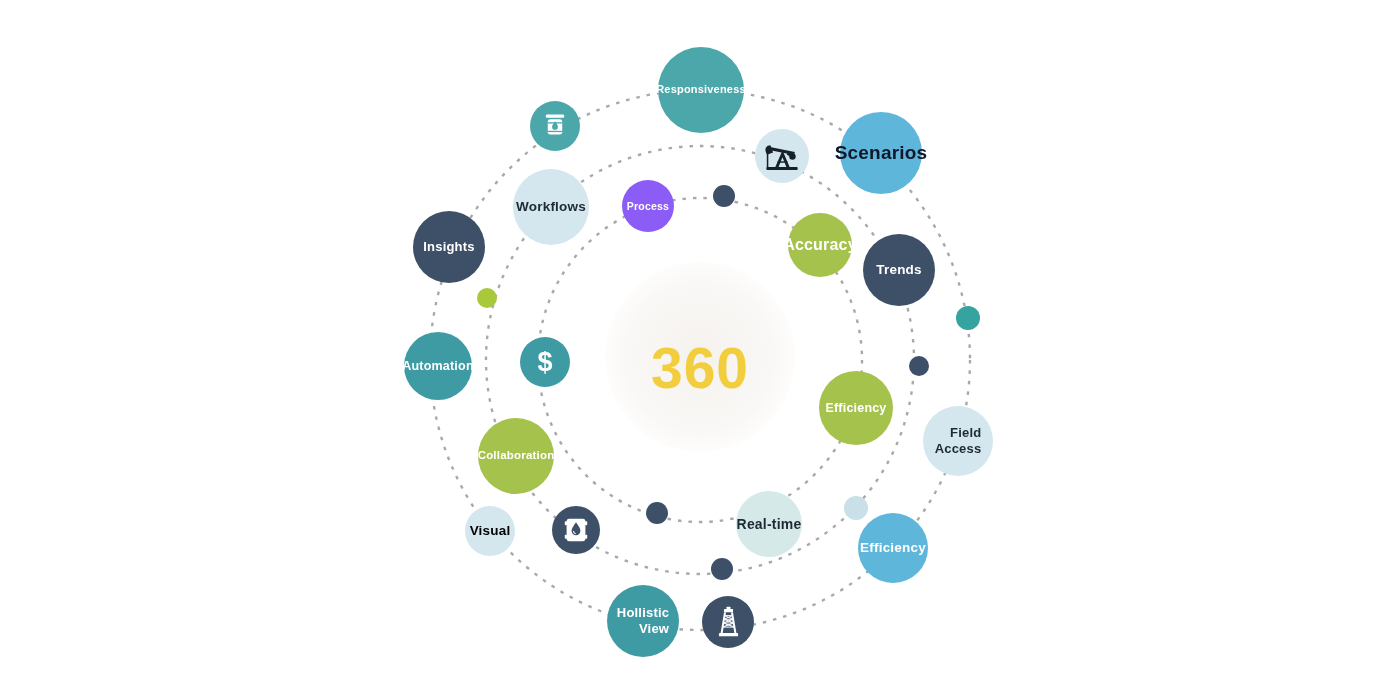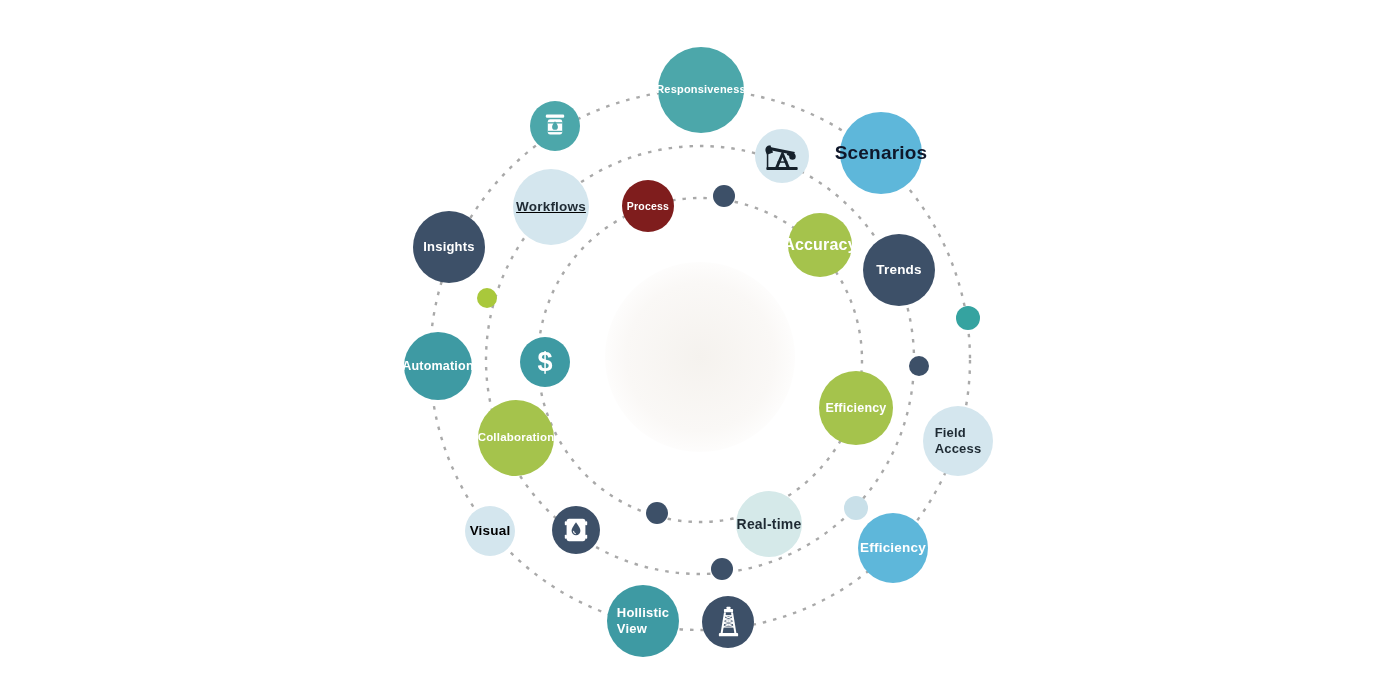--- a/index.html
+++ b/index.html
@@ -10,37 +10,38 @@
   .orbits{position:absolute;left:0;top:0;width:1400px;height:700px;}
   .halo{
     position:absolute;left:605px;top:262px;width:190px;height:190px;border-radius:50%;
     background:radial-gradient(circle at 50% 50%, #f5f2ee 0%, #faf8f6 55%, rgba(255,255,255,0) 78%);
   }
   .center-title{position:absolute;text-align:center;font-weight:bold;line-height:1;}
   .title-well{left:585px;top:301px;width:200px;font-size:36px;color:#6d6e71;letter-spacing:1px;}
   .title-360{left:600px;top:340px;width:200px;font-size:57px;color:#f2ce3e;letter-spacing:1px;}
   .node{
     position:absolute;border-radius:50%;display:flex;align-items:center;justify-content:center;
-    text-align:left;
+    text-align:right;
   }
   .lbl{
     display:block;font-weight:bold;line-height:1.2;letter-spacing:.2px;white-space:pre-line;
   }
   .node svg{display:block;}
 </style>
 </head>
 <body>
 
 <div class="stage">
   <div class="halo"></div>
   <svg class="orbits" id="orbit-svg" xmlns="http://www.w3.org/2000/svg">
       <circle cx="700" cy="360" r="162" fill="none" stroke="#A9A9A9" stroke-width="2.4" stroke-dasharray="3.5 7"></circle>
       <circle cx="700" cy="360" r="214" fill="none" stroke="#A9A9A9" stroke-width="2.4" stroke-dasharray="3.5 7"></circle>
       <circle cx="700" cy="360" r="270" fill="none" stroke="#A9A9A9" stroke-width="2.4" stroke-dasharray="3.5 7"></circle>
     </svg>
+  <div class="center-title title-360">360</div>
   <div id="nodes">
       <div class="node" style="left: 658px; top: 47px; height: 86px; width: 86px; background: rgb(76, 167, 170); --bg: #4CA7AA;">
         <span class="lbl" style="font-size: 11px; color: rgb(255, 255, 255);">Responsiveness</span>
       </div>
       <div class="node" style="left: 530px; top: 101px; height: 50px; width: 50px; background: rgb(76, 167, 170); --bg: #4CA7AA;">
         <svg xmlns="http://www.w3.org/2000/svg" viewBox="0 0 30 30" style="height: 30px; width: 30px;">
     <rect x="5.8" y="3.6" width="18.4" height="3.2" rx="1.2" fill="#fff"></rect>
     <rect x="7.8" y="8.2" width="14.4" height="15.4" rx="2.4" fill="#fff"></rect>
     <rect x="7.8" y="11.2" width="14.4" height="1.3" style="fill:var(--bg)"></rect>
     <rect x="7.8" y="19.8" width="14.4" height="1.3" style="fill:var(--bg)"></rect>
@@ -57,24 +58,24 @@
       <path d="M7.8 8.6 C3.6 8.6 1.8 12 2.8 15.2 L4.2 18.6 L10.6 16.4 Z"></path>
       <circle cx="31" cy="20.5" r="3.4"></circle>
       <rect x="4" y="15" width="1.6" height="17"></rect>
       <path d="M26 16 l6 3 -1 2.6 -6 -3 Z"></path>
     </g>
   </svg>
       </div>
       <div class="node" style="left: 840px; top: 112px; height: 82px; width: 82px; background: rgb(94, 183, 218); --bg: #5EB7DA;">
         <span class="lbl" style="font-size: 19px; color: #0f172a;">Scenarios</span>
       </div>
-      <div class="node" style="left: 513px; top: 169px; height: 76px; width: 76px; background: rgb(212, 230, 238); text-decoration: underline; --bg: #D4E6EE;">
+      <div class="node" style="left: 513px; top: 169px; height: 76px; width: 76px; background: rgb(212, 230, 238); --bg: #D4E6EE;">
         <span class="lbl" style="font-size: 13.5px; color: rgb(30, 42, 51);">Workflows</span>
       </div>
-      <div class="node" style="left: 622px; top: 180px; height: 52px; width: 52px; background: #7f1d1d; --bg: #4CA7AA;">
+      <div class="node" style="left: 622px; top: 180px; height: 52px; width: 52px; background: #8b5cf6; --bg: #4CA7AA;">
         <span class="lbl" style="font-size: 10.5px; color: rgb(255, 255, 255);">Process</span>
       </div>
       <div class="node" style="left: 713px; top: 185px; height: 22px; width: 22px; background: rgb(61, 80, 104); --bg: #3D5068;"></div>
       <div class="node" style="left: 788px; top: 213px; height: 64px; width: 64px; background: rgb(165, 195, 76); --bg: #A5C34C;">
         <span class="lbl" style="font-size: 16px; color: rgb(255, 255, 255);">Accuracy</span>
       </div>
       <div class="node" style="left: 863px; top: 234px; height: 72px; width: 72px; background: rgb(61, 80, 104); --bg: #3D5068;">
         <span class="lbl" style="font-size: 13.5px; color: rgb(255, 255, 255);">Trends</span>
       </div>
       <div class="node" style="left: 413px; top: 211px; height: 72px; width: 72px; background: rgb(61, 80, 104); --bg: #3D5068;">
@@ -89,21 +90,21 @@
       <div class="node" style="left: 520px; top: 337px; height: 50px; width: 50px; background: rgb(62, 154, 163); --bg: #3E9AA3;">
         <span class="lbl" style="font-size: 27px; color: rgb(255, 255, 255);">$</span>
       </div>
       <div class="node" style="left: 819px; top: 371px; height: 74px; width: 74px; background: rgb(165, 195, 76); --bg: #A5C34C;">
         <span class="lbl" style="font-size: 12.5px; color: rgb(255, 255, 255);">Efficiency</span>
       </div>
       <div class="node" style="left: 923px; top: 406px; height: 70px; width: 70px; background: rgb(212, 230, 238); --bg: #D4E6EE;">
         <span class="lbl" style="font-size: 13px; color: rgb(30, 42, 51);">Field
 Access</span>
       </div>
-      <div class="node" style="left: 478px; top: 400px; height: 76px; width: 76px; background: rgb(165, 195, 76); --bg: #A5C34C;">
+      <div class="node" style="left: 478px; top: 418px; height: 76px; width: 76px; background: rgb(165, 195, 76); --bg: #A5C34C;">
         <span class="lbl" style="font-size: 11.5px; color: rgb(255, 255, 255);">Collaboration</span>
       </div>
       <div class="node" style="left: 844px; top: 496px; height: 24px; width: 24px; background: rgb(201, 224, 233); --bg: #C9E0E9;"></div>
       <div class="node" style="left: 465px; top: 506px; height: 50px; width: 50px; background: rgb(212, 230, 238); --bg: #D4E6EE;">
         <span class="lbl" style="font-size: 13.5px; color: #000000;">Visual</span>
       </div>
       <div class="node" style="left: 552px; top: 506px; height: 48px; width: 48px; background: rgb(61, 80, 104); --bg: #3D5068;">
         <svg xmlns="http://www.w3.org/2000/svg" viewBox="0 0 30 30" style="height: 30px; width: 30px;">
     <g fill="#fff">
       <rect x="3.8" y="6.2" width="2.2" height="4" rx="0.8"></rect>

